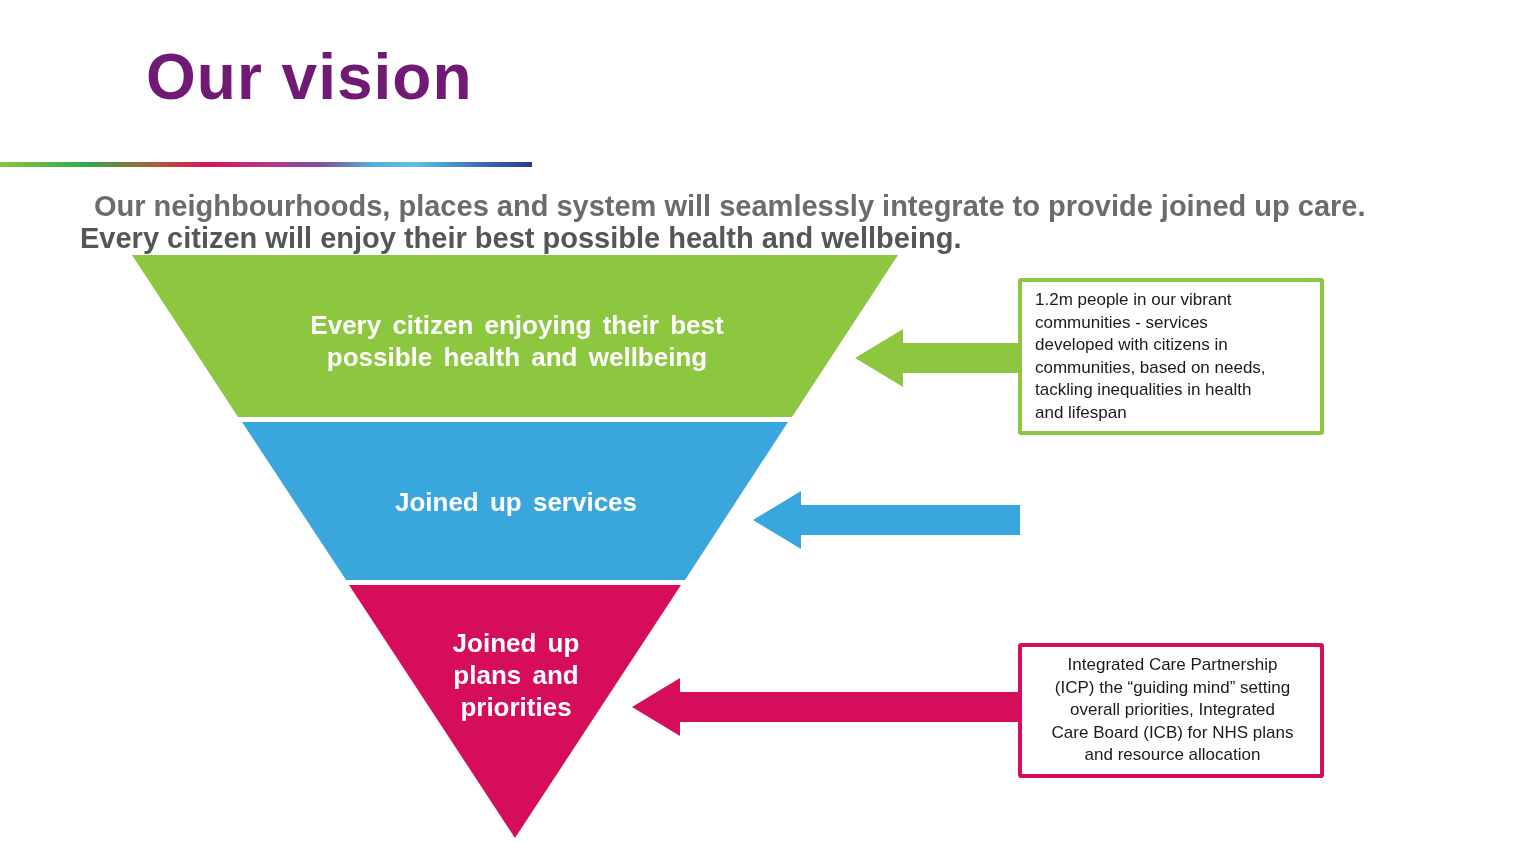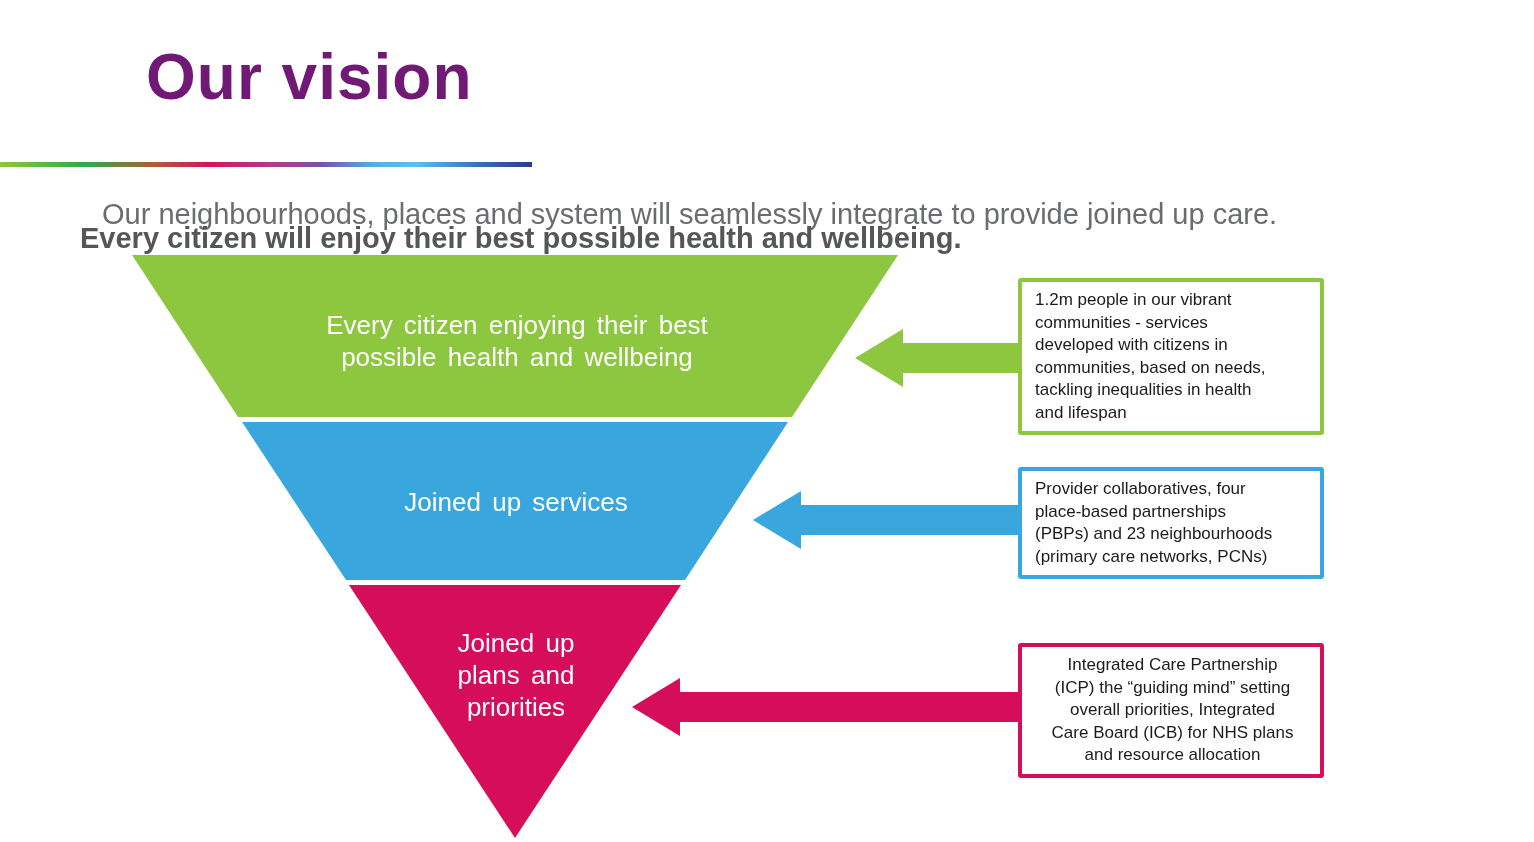--- a/index.html
+++ b/index.html
@@ -16,31 +16,31 @@
     letter-spacing:1px;
   }
   .gradient-rule{
     position:absolute;left:0;top:162px;width:532px;height:5px;
     background:linear-gradient(90deg,
       #8cc63f 0%, #2fa84f 16%, #a96038 29%, #d6145a 39%,
       #b13a8d 51%, #7c4fa0 60%, #55aedc 70%, #5bc2e7 78%,
       #3d6fb4 90%, #2b3a8c 100%);
   }
   .sub1{
-    position:absolute;left:90px;top:186px;margin:12px;width:1400px;
-    font-size:29px;color:#6b6c6f;font-weight:400;
+    position:absolute;left:90px;top:186px;margin:4px;width:1400px;
+    font-size:29px;color:#6b6c6f;font-weight:700;
   }
   .sub2{
     position:absolute;left:80px;top:222px;margin:0;width:1400px;
     font-size:29px;color:#55565a;font-weight:700;
   }
   svg.diagram{position:absolute;left:0;top:0;}
   .pyr-label{
     position:absolute;
-    color:#ffffff;font-weight:400;
+    color:#ffffff;font-weight:700;
     text-align:center;
     white-space:pre-line;
     word-spacing:4px;
     font-size:26px;line-height:32px;
   }
   .pyr-label.l0{left:297px;top:309px;width:440px;}
   .pyr-label.l1{left:316px;top:486px;width:400px;}
   .pyr-label.l2{left:416px;top:627px;width:200px;}
   .note{
     position:absolute;left:1018px;width:306px;
@@ -84,23 +84,19 @@
 plans and
 priorities</div>
   <div class="pyr-label l1">Joined up services</div>
 
   <div class="note n0">1.2m people in our vibrant
 communities - services
 developed with citizens in
 communities, based on needs,
 tackling inequalities in health
 and lifespan</div>
-  <div class="note n1">Provider collaboratives, four
-place-based partnerships
-(PBPs) and 23 neighbourhoods
-(primary care networks, PCNs)</div>
   <div class="note n2">Integrated Care Partnership
 (ICP) the “guiding mind” setting
 overall priorities, Integrated
 Care Board (ICB) for NHS plans
 and resource allocation</div>
 
 </div>
 
 </body></html>

